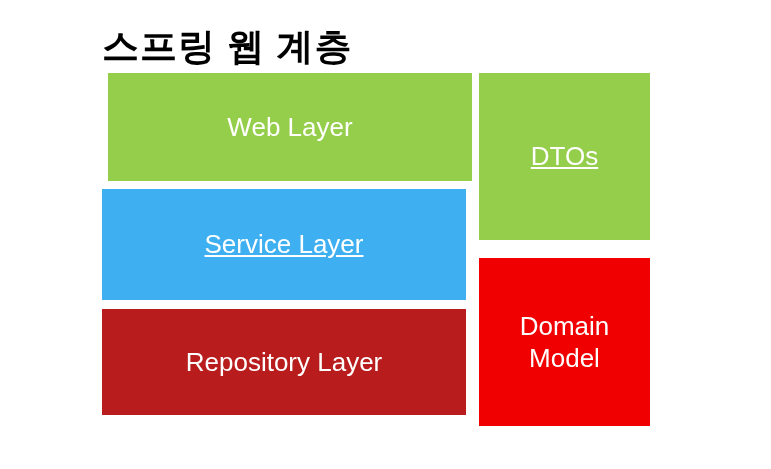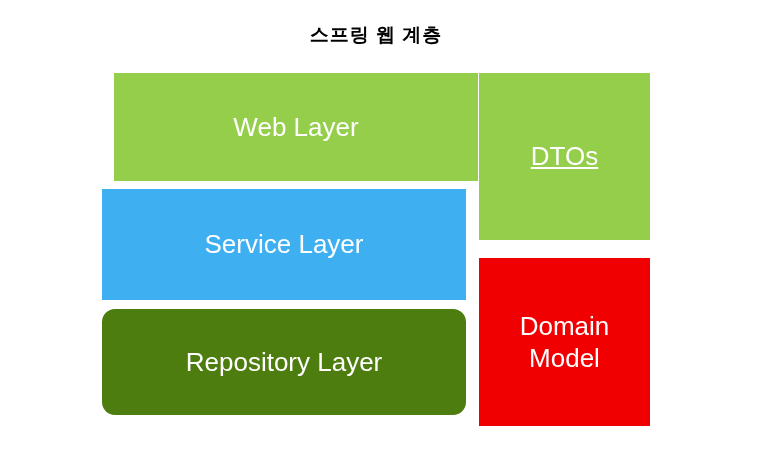--- a/index.html
+++ b/index.html
@@ -17,63 +17,62 @@
     width: 771px;
     height: 469px;
     background: #ffffff;
     overflow: hidden;
   }
   .diagram-title {
     position: absolute;
     left: 102px;
     top: 22px;
     width: 548px;
-    text-align: center;
-    font-size: 19px;
+    font-size: 37px;
     font-weight: 700;
     color: #000000;
     letter-spacing: 1px;
   }
   .box {
     position: absolute;
     display: flex;
     align-items: center;
     justify-content: center;
     color: #ffffff;
     font-size: 26px;
     font-weight: 300;
     text-align: center;
     line-height: 1.25;
   }
   .box .label {
     padding: 0 14px;
   }
-  #box-web        { left: 114px; top: 73px;  width: 364px; height: 108px; }
-  #box-service    { left: 102px; top: 189px; width: 364px; height: 111px; }
+  #box-web        { left: 108px; top: 73px;  width: 364px; height: 108px; }
+  #box-service    { left: 102px; top: 189px; width: 364px; height: 111px; text-decoration: underline; }
   #box-repository { left: 102px; top: 309px; width: 364px; height: 106px; }
   #box-dtos       { left: 479px; top: 73px;  width: 171px; height: 167px; }
   #box-domain     { left: 479px; top: 249px; width: 171px; height: 168px; margin-top: 9px; }
   #box-domain .label { max-width: 130px; }
 </style>
 </head>
 <body>
 
 <div class="canvas">
 
   <div class="diagram-title">스프링 웹 계층</div>
 
   <div class="box" id="box-web" style="background-color: rgb(149, 206, 75);">
     <span class="label">Web Layer</span>
   </div>
 
   <div class="box" id="box-service" style="background-color: rgb(62, 175, 240);">
     <span class="label">Service Layer</span>
   </div>
 
-  <div class="box" id="box-repository" style="background-color: #4d7c0f; border-radius: 13px;">
+  <div class="box" id="box-repository" style="background-color: #b91c1c;">
     <span class="label">Repository Layer</span>
   </div>
 
   <div class="box" id="box-dtos" style="background-color: rgb(149, 206, 75); text-decoration: underline;">
     <span class="label">DTOs</span>
   </div>
 
   <div class="box" id="box-domain" style="background-color: rgb(240, 0, 0);">
     <span class="label">Domain Model</span>
   </div>

